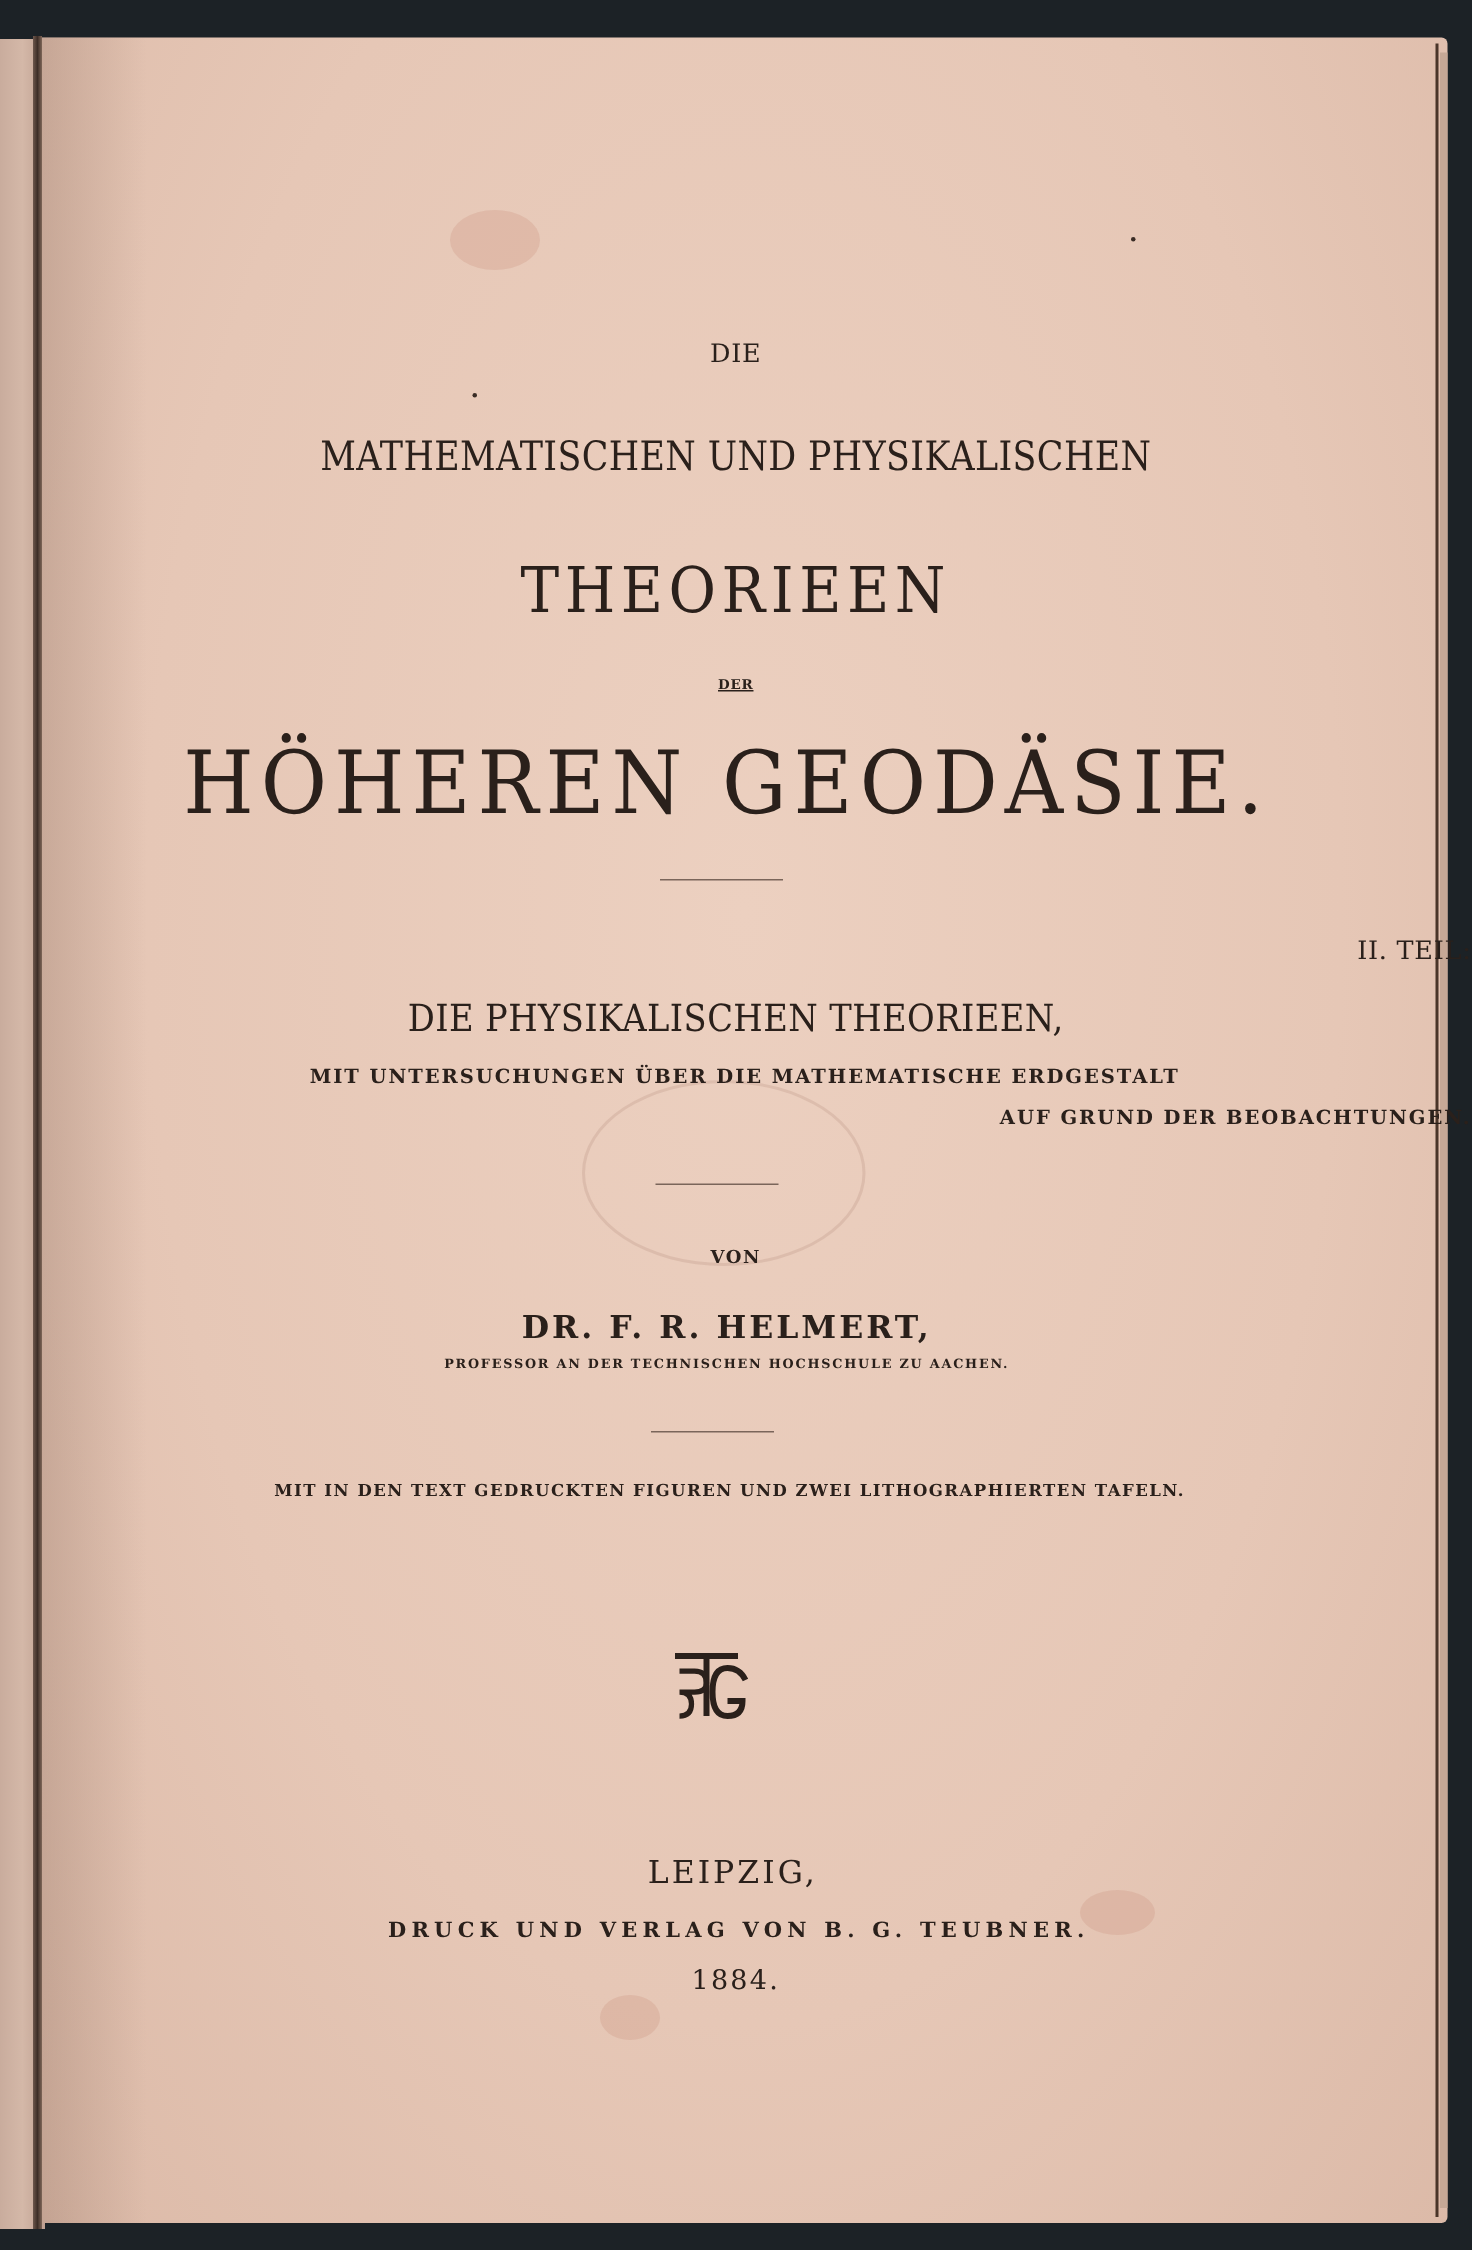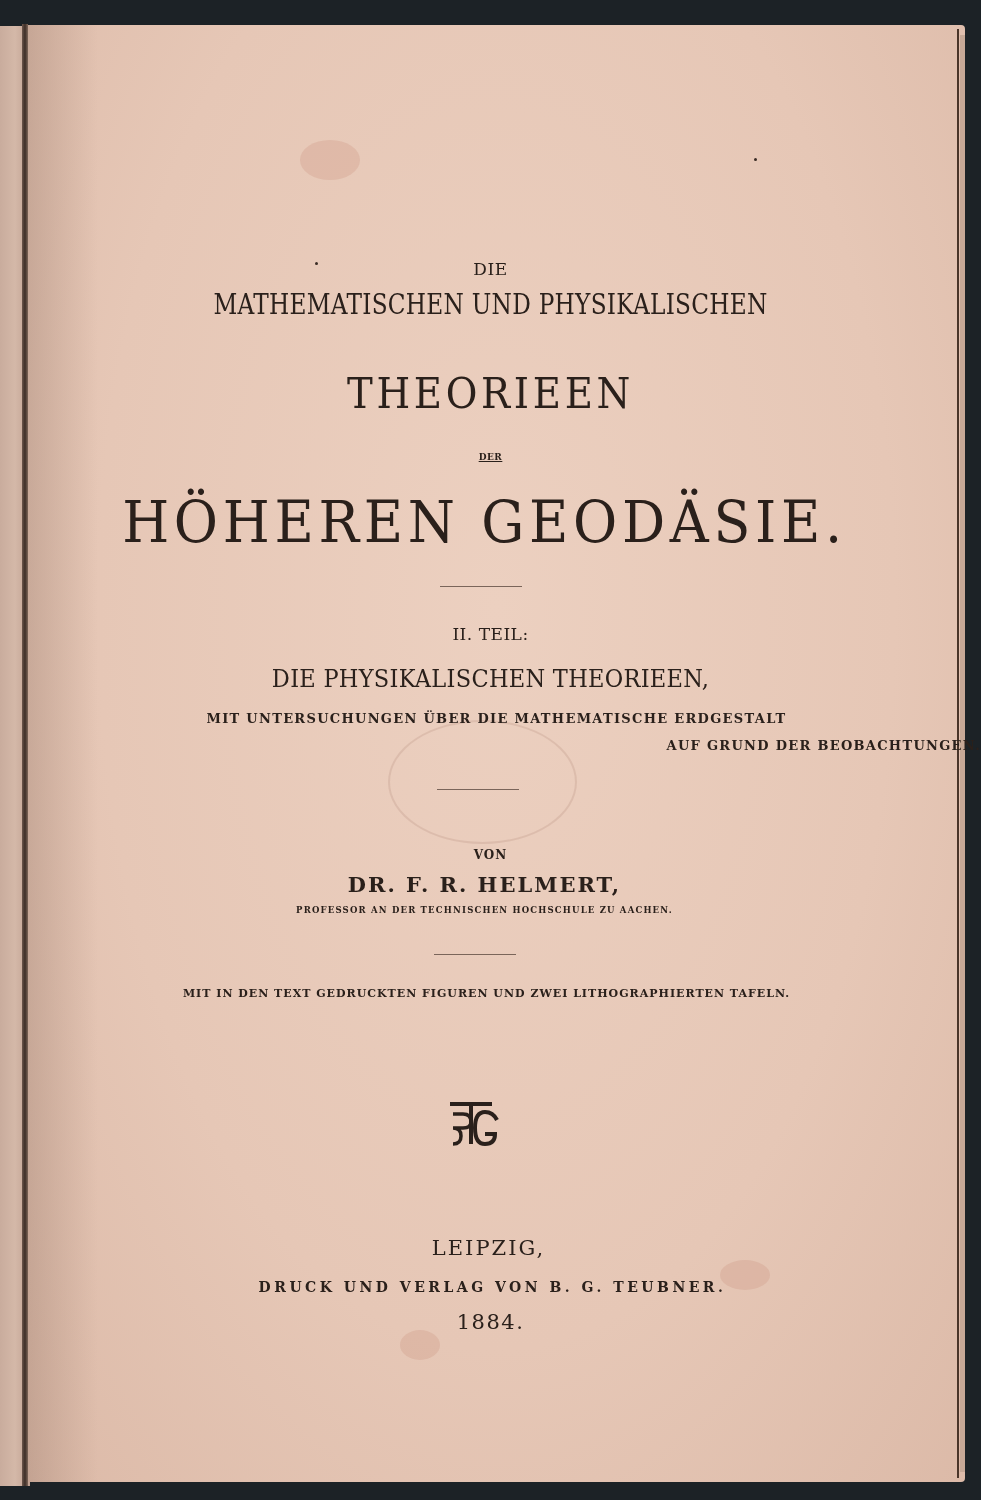--- a/index.html
+++ b/index.html
@@ -30,44 +30,44 @@
   .page-edge {
     position: absolute; right: 6px; top: 4px; bottom: 4px; width: 2px; background: #4a3529;
   }
   .page-edge-outer {
     position: absolute; right: 0px; top: 10px; bottom: 10px; width: 5px; background: #c6a896;
   }
   .line {
     position: absolute; left: 0; width: 981px; text-align: center; color: #2a201b;
     white-space: nowrap;
   }
-  .t-die { top: 226px; font-size: 17px; letter-spacing: 0.5px; margin-top: 33px; }
+  .t-die { top: 226px; font-size: 17px; letter-spacing: 0.5px; }
   .t-math { top: 289px; font-size: 27px; transform: scaleX(0.86); letter-spacing: 0.3px; }
   .t-theo { top: 369px; font-size: 42px; letter-spacing: 4px; transform: scaleX(0.92); }
   .t-der { top: 452px; font-size: 9px; font-weight: bold; letter-spacing: 0.5px; text-decoration: underline; }
   .t-hoh { top: 488px; font-size: 58px; letter-spacing: 5px; transform: scaleX(0.93); left: -6px; }
   .rule { position: absolute; height: 1px; background: #7a655a; }
   .r1 { left: 440px; top: 586px; width: 82px; }
   .r2 { left: 437px; top: 789px; width: 82px; }
   .r3 { left: 434px; top: 954px; width: 82px; }
-  .t-teil { top: 624px; font-size: 17px; letter-spacing: 0.5px; }
+  .t-teil { top: 624px; font-size: 17px; letter-spacing: 0.5px; text-align: right; }
   .t-phys { top: 664px; font-size: 25px; transform: scaleX(0.9); letter-spacing: 0.3px; }
   .small-caps-bold { font-weight: bold; letter-spacing: 1.3px; }
   .t-mit { top: 711px; font-size: 13px; left: 6px; }
   .t-auf { top: 738px; font-size: 13px; text-align: right; }
-  .t-von { top: 831px; font-size: 12px; font-weight: bold; letter-spacing: 1px; margin-top: 17px; }
+  .t-von { top: 831px; font-size: 12px; font-weight: bold; letter-spacing: 1px; }
   .t-dr { top: 872px; font-size: 21px; font-weight: bold; letter-spacing: 2px; left: -6px; }
   .t-prof { top: 905px; font-size: 8.5px; font-weight: bold; letter-spacing: 1.2px; left: -6px; }
   .t-fig { top: 987px; font-size: 11px; font-weight: bold; letter-spacing: 1px; left: -4px; }
   .logo {
     position: absolute; left: 447px; top: 1098px; width: 56px; height: 50px;
   }
   .t-leip { top: 1236px; font-size: 21px; letter-spacing: 2px; left: -2px; }
   .t-druck { top: 1279px; font-size: 14px; font-weight: bold; letter-spacing: 3.5px; left: 2px; }
-  .t-year { top: 1310px; font-size: 21px; letter-spacing: 1.5px; }
+  .t-year { top: 1310px; font-size: 18px; letter-spacing: 1.5px; }
   .stamp {
     position: absolute; left: 388px; top: 720px; width: 185px; height: 120px;
     border: 2px solid rgba(180,140,125,0.25); border-radius: 50%;
   }
   .spot { position: absolute; border-radius: 50%; background: rgba(200,140,120,0.25); }
   .dot { position: absolute; width: 3px; height: 3px; background: #3a2c25; border-radius: 50%; }
 </style>
 </head>
 <body>
 

